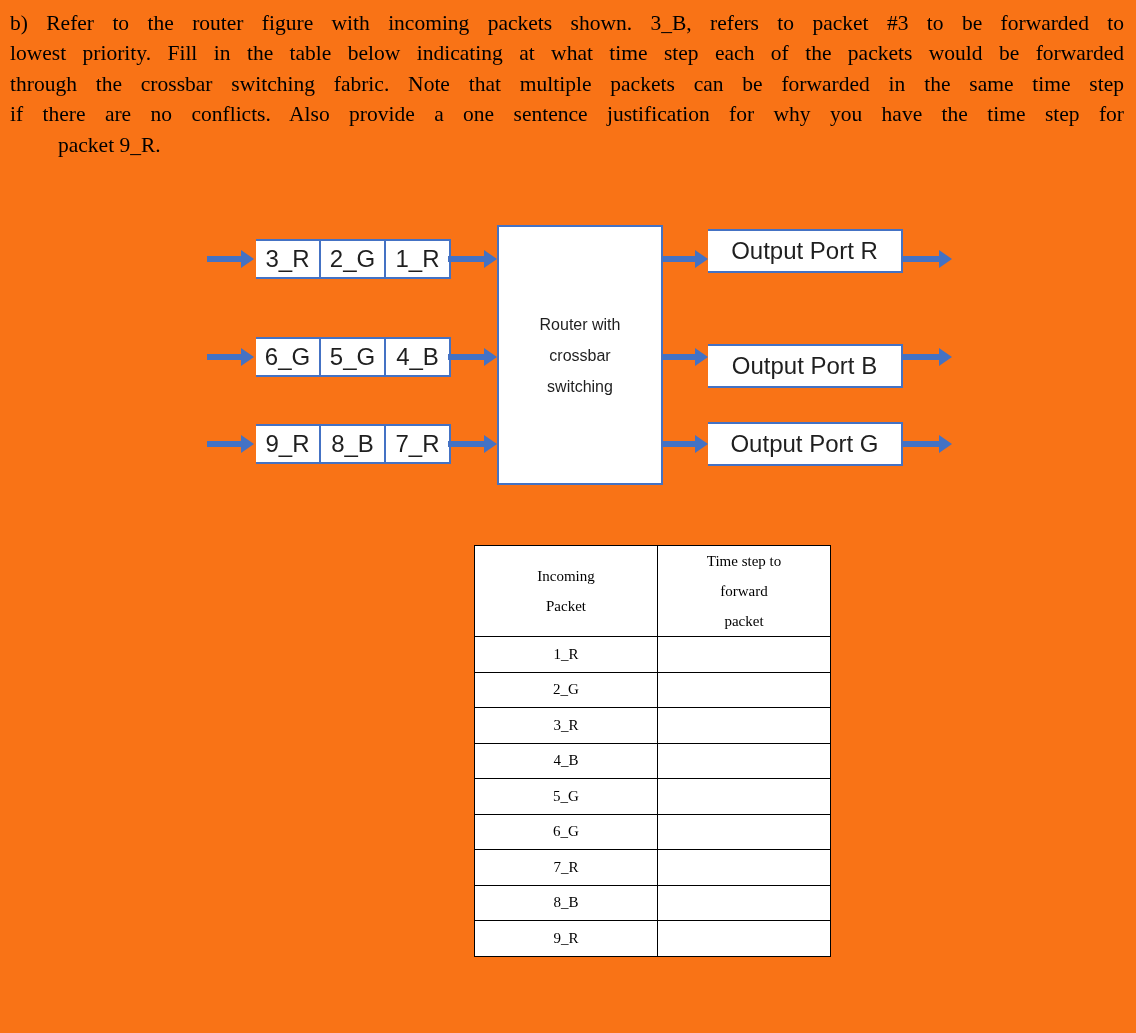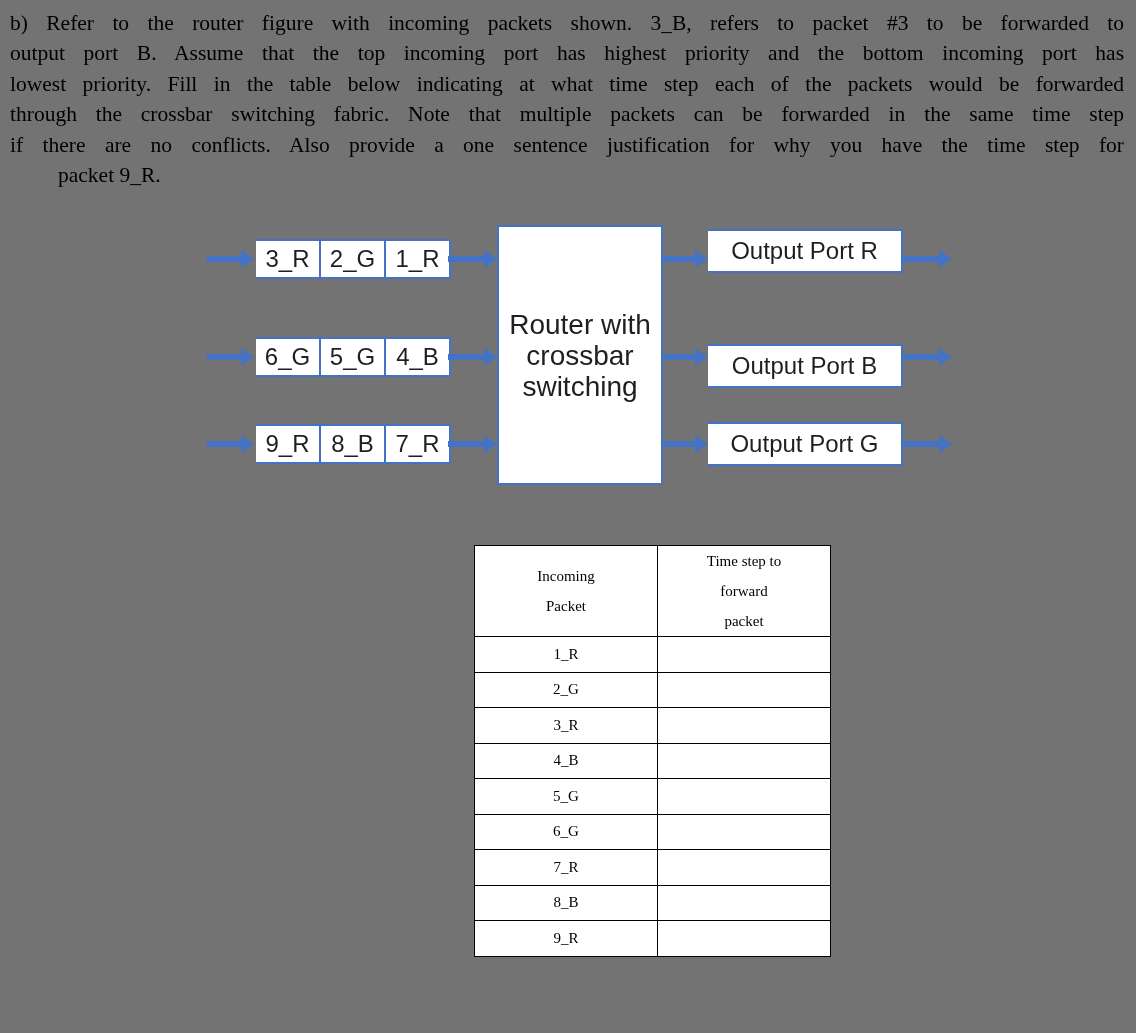--- a/index.html
+++ b/index.html
@@ -4,21 +4,21 @@
 <style>
   html, body {
     margin: 0;
     padding: 0;
     background: #ffffff;
   }
   .page {
     position: relative;
     width: 1136px;
     height: 1033px;
-    background: #737373;
+    background: #f97316;
     overflow: hidden;
     font-family: "Liberation Serif", serif;
     color: #000000;
   }
 
   
   .question {
     position: absolute;
     left: 10px;
     top: 8px;
@@ -68,21 +68,21 @@
     width: 166px;
     height: 260px;
     box-sizing: border-box;
     border: 2.5px solid #4472C4;
     background: #ffffff;
     display: flex;
     align-items: center;
     justify-content: center;
     text-align: center;
     font-family: "Liberation Sans", sans-serif;
-    font-size: 28px;
+    font-size: 16px;
     line-height: 31px;
     color: #1f1f1f;
     white-space: pre-line;
   }
 
   .outbox {
     position: absolute;
     left: 708px;
     width: 195px;
     height: 44px;
@@ -140,21 +140,20 @@
   .ptable th.col2 { width: 172px; text-align: center; }
   .ptable td { height: 34.5px; }
 </style>
 </head>
 <body>
 
 <div class="page">
 
   <div class="question">
     <div class="qline">b) Refer to the router figure with incoming packets shown. 3_B, refers to packet #3 to be forwarded to</div>
-    <div class="qline">output port B. Assume that the top incoming port has highest priority and the bottom incoming port has</div>
     <div class="qline">lowest priority. Fill in the table below indicating at what time step each of the packets would be forwarded</div>
     <div class="qline">through the crossbar switching fabric. Note that multiple packets can be forwarded in the same time step</div>
     <div class="qline">if there are no conflicts. Also provide a one sentence justification for why you have the time step for</div>
     <div class="qline last">packet 9_R.</div>
   </div>
 
   <div class="diagram">
 
     <div class="arrow" style="left:207px; top:250px; width:47px;">
         <div class="shaft"></div>

